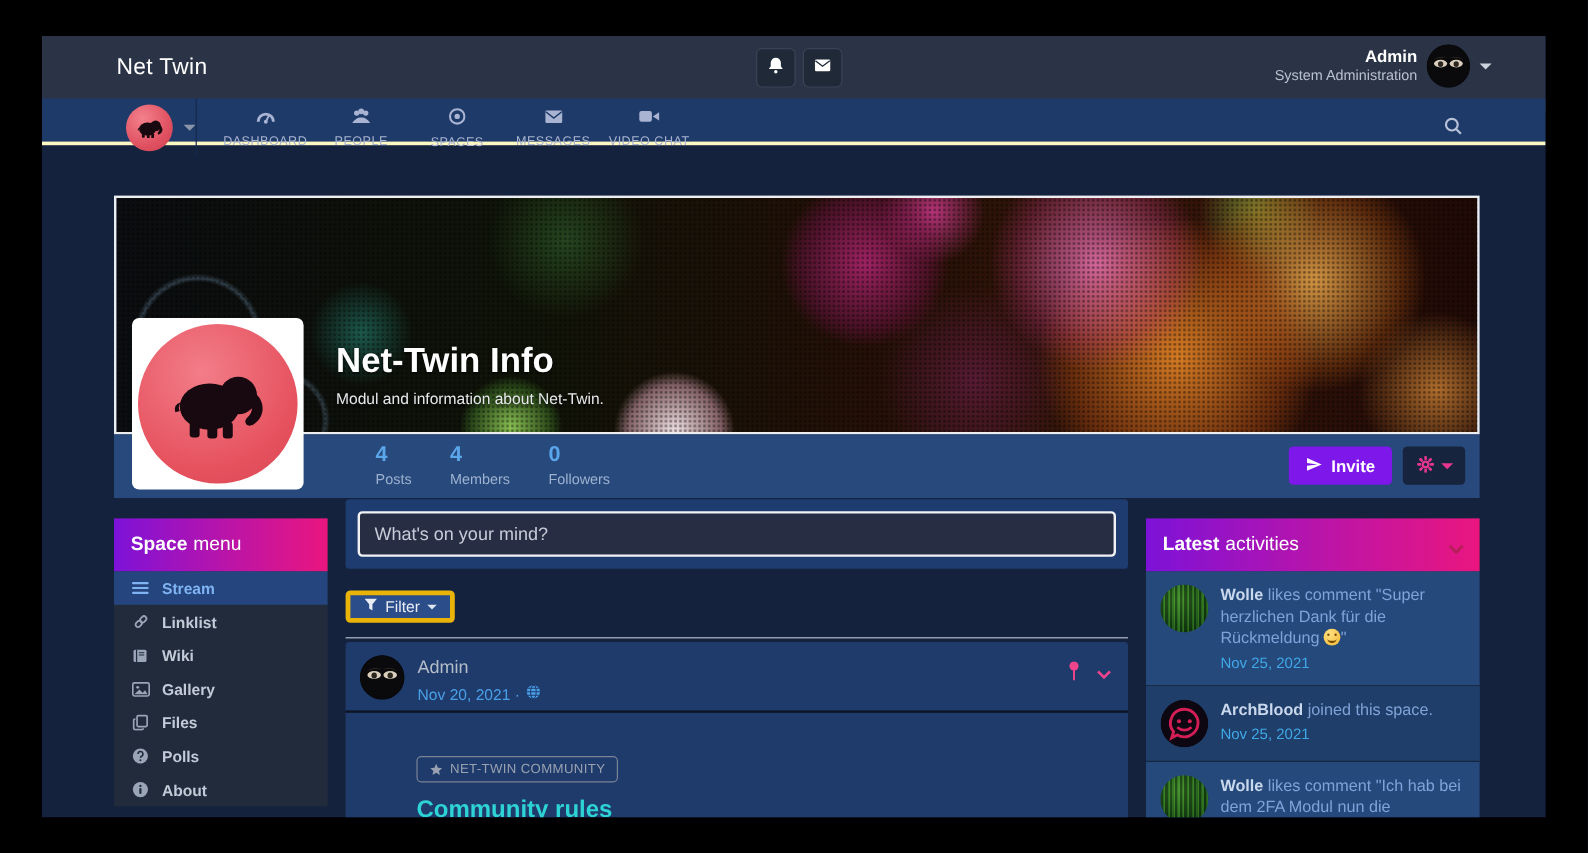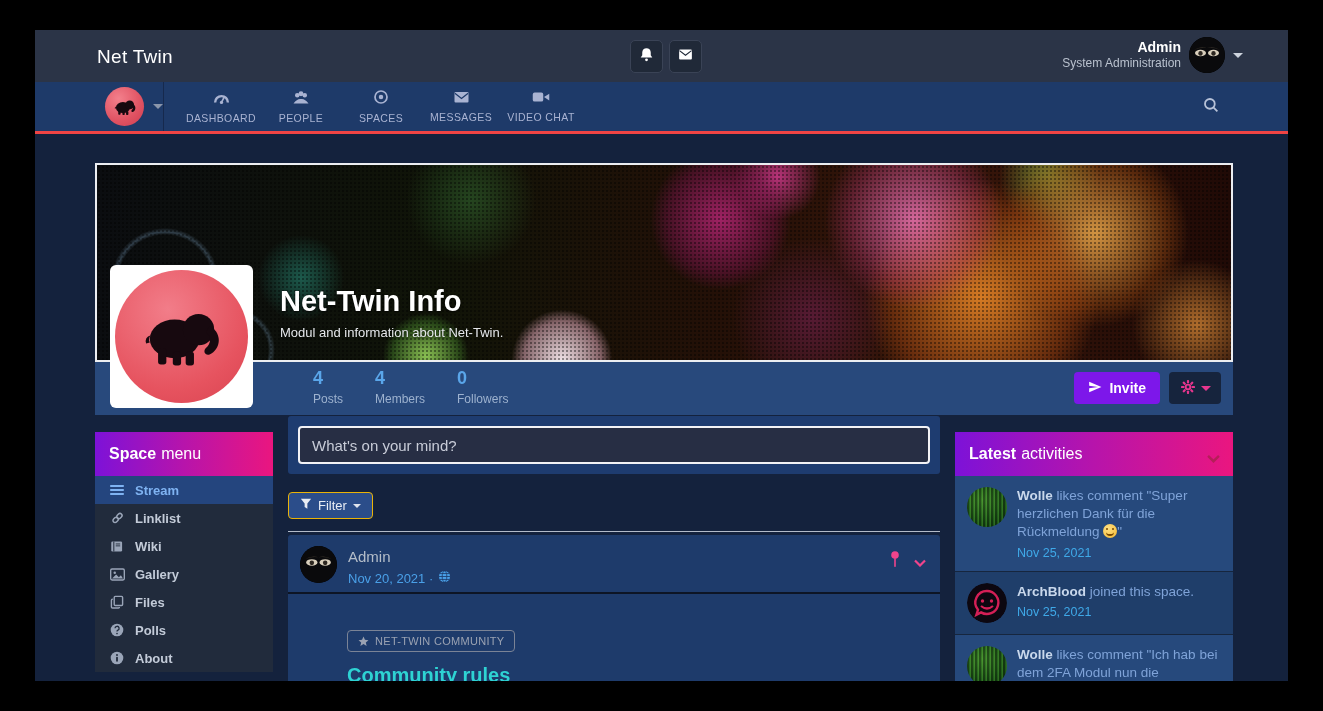--- a/index.html
+++ b/index.html
@@ -13,21 +13,21 @@
   .topbtn.bell { left:595px; }
   .topbtn.mail { left:634px; }
   .userblock { position:absolute; right:45px; top:7px; text-align:right; display:flex; align-items:center; gap:8px; }
   .usertxt { line-height:1.25; }
   .uname { color:#fff; font-weight:bold; font-size:14px; }
   .urole { color:#b9c1ce; font-size:12px; }
   .uavatar { width:36px; height:36px; border-radius:50%; overflow:hidden; background:#000; }
   .caret { width:0; height:0; border-left:5px solid transparent; border-right:5px solid transparent; border-top:5px solid #cdd3dd; display:inline-block; }
 
   
-  .navbar { position:absolute; left:0; top:52px; width:100%; height:52px; background:#1e3a69; border-bottom:3px solid #ef4444; display:flex; align-items:center; }
+  .navbar { position:absolute; left:0; top:52px; width:100%; height:39px; background:#1e3a69; border-bottom:3px solid #fef9c3; display:flex; align-items:center; }
   .navlogo { position:absolute; left:70px; top:5px; display:flex; align-items:center; gap:9px; cursor:pointer; }
   .logocircle { width:39px; height:39px; border-radius:50%; background:radial-gradient(circle at 35% 30%, #f3808c, #e05262 60%, #cf3d50); display:flex; align-items:center; justify-content:center; }
   .caret.gray { border-top-color:#8b96ab; }
   .navsep { position:absolute; left:128px; top:0; width:1px; height:49px; background:#16294d; }
   .navitems { position:absolute; left:146px; top:0; height:49px; display:flex; }
   .navitem { width:80px; display:flex; flex-direction:column; align-items:center; justify-content:center; gap:3px; color:#a9b3d2; cursor:pointer; }
   .navitem .nlabel { font-size:10.5px; letter-spacing:.4px; }
   .navsearch { position:absolute; right:68px; top:14px; cursor:pointer; }
 
   
@@ -81,21 +81,21 @@
   .menuitem { height:28px; display:flex; align-items:center; gap:10px; padding:0 14px; color:#c3cbd8; font-size:13px; font-weight:bold; cursor:pointer; }
   .menuitem .micon { width:16px; display:flex; justify-content:center; color:#9aa5b8; }
   .menuitem.active { background:#24457e; color:#7fb3f2; }
   .menuitem.active .micon { color:#7fb3f2; }
 
   
   .composer { background:#1e3c70; border-radius:3px; padding:10px; }
   .composerinput { width:100%; height:38px; background:#272e44; border:2px solid #f2f2f6; border-radius:4px; color:#c8ccd8; font-size:15px; padding:0 12px; font-family:inherit; outline:none; }
   .composerinput::placeholder { color:#c8ccd8; }
 
-  .filterbtn { margin-top:18px; height:27px; padding:0 11px; background:#2b4d8a; border:1px solid #eab308; border-radius:4px; color:#e8ecf4; font-size:13px; display:inline-flex; align-items:center; gap:6px; cursor:pointer; font-family:inherit; }
+  .filterbtn { margin-top:18px; height:27px; padding:0 11px; background:#2b4d8a; border:4px solid #eab308; border-radius:4px; color:#e8ecf4; font-size:13px; display:inline-flex; align-items:center; gap:6px; cursor:pointer; font-family:inherit; }
   .caret.white { border-top-color:#dfe4ee; border-left-width:4px; border-right-width:4px; border-top-width:4px; }
   .streamdivider { margin-top:12px; border-top:1px solid #cfd6e2; opacity:.85; }
 
   
   .post { margin-top:3px; background:#1e3b6b; border-radius:3px; }
   .posthead { position:relative; height:59px; border-bottom:2px solid #0d1525; padding:11px 12px; }
   .postavatar { position:absolute; left:12px; top:11px; width:37px; height:37px; border-radius:50%; overflow:hidden; background:#000; cursor:pointer; }
   .postname { position:absolute; left:60px; top:13px; color:#b4bdc9; font-size:15px; cursor:pointer; }
   .postmeta { position:absolute; left:60px; top:35px; color:#4aa0e8; font-size:13px; display:flex; align-items:center; gap:5px; }
   .postctrl { position:absolute; right:14px; top:16px; display:flex; align-items:center; gap:14px; }

